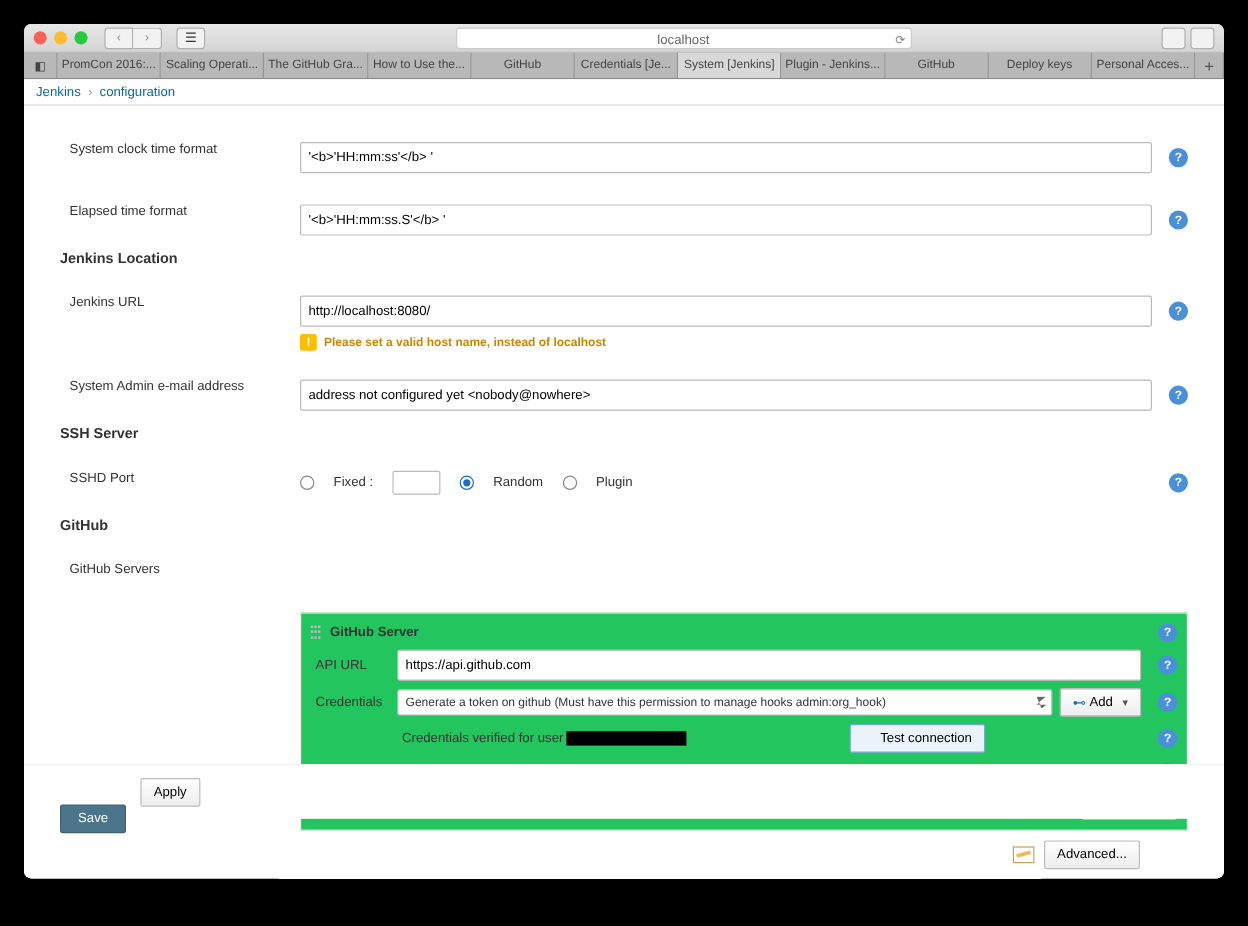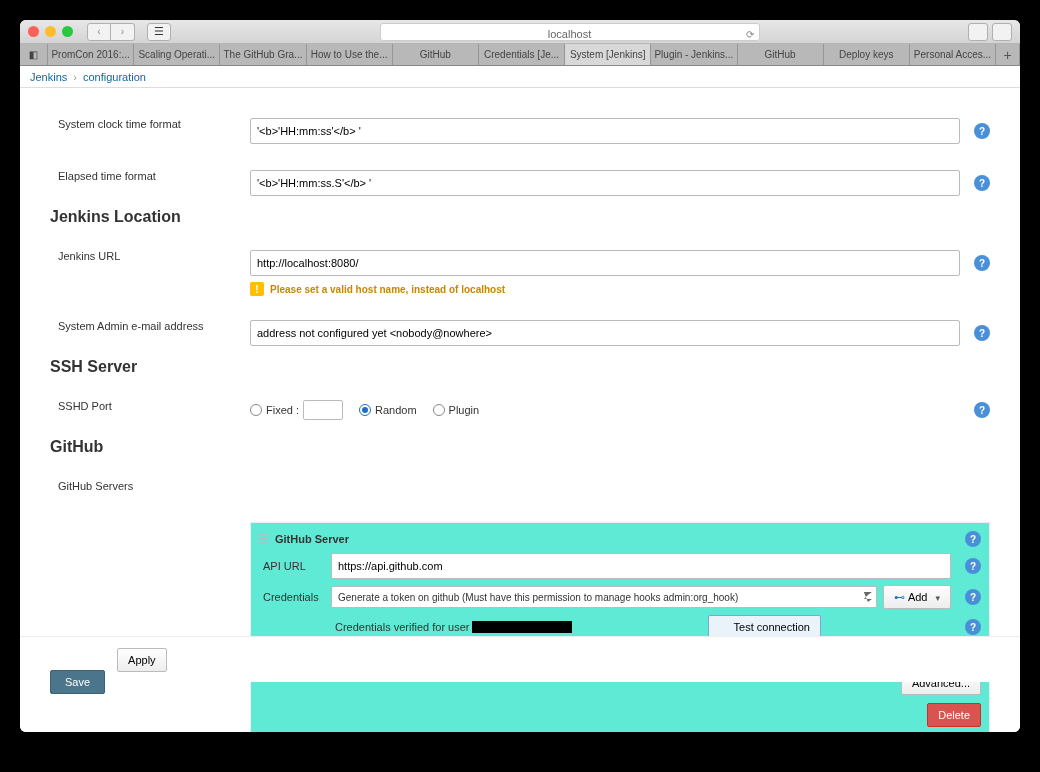--- a/index.html
+++ b/index.html
@@ -19,34 +19,34 @@
 .rightbtn { width:20px; height:18px; border:1px solid #b0b0b0; border-radius:3px; background:#f2f2f2; }
 .tabs { height: 22px; display: flex; background: #ababab; border-bottom: 1px solid #888; font-size: 10px; align-items: stretch; }
 .tab { flex: 1; display:flex; align-items:center; justify-content:center; border-right: 1px solid #969696; color: #444; text-align:center; overflow:hidden; text-overflow:ellipsis; white-space:nowrap; padding:0 4px; background:#b8b8b8; }
 .tab.pinned { flex: 0 0 28px; }
 .tab.active { background: #d8d8d8; }
 .tab.plus { flex: 0 0 24px; font-size: 14px; color:#555; }
 .breadcrumb { height: 22px; background: #fff; display:flex; align-items:center; padding: 0 10px; font-size: 11px; color:#0b6aa2; border-bottom:1px solid #ddd; }
 .breadcrumb span.sep { color:#999; margin: 0 6px; }
 .content { flex:1; overflow:auto; background:#fff; position:relative; padding-bottom: 50px; }
 .section { padding: 6px 30px; }
-.section-title { font-weight: bold; font-size: 16px; color:#333; margin-top:10px; margin-bottom: 4px; }
+.section-title { font-weight: bold; font-size: 12px; color:#333; margin-top:10px; margin-bottom: 4px; }
 .row { display:flex; align-items:flex-start; min-height: 28px; margin-bottom: 4px; margin-top: 24px; }
 .label { width: 200px; padding-left: 8px; font-size:11px; color:#333; }
 .field { flex:1; display:flex; align-items:center; gap:6px; }
 .text-input { flex:1; height: 22px; border: 1px solid #bbb; border-radius: 2px; padding: 12px 6px; font-size:11px; background:#fff; }
 .help { width:16px; height:16px; border-radius:50%; background:#4a90d9; color:#fff; display:flex; align-items:center; justify-content:center; font-size:10px; font-weight:bold; margin-left:8px; flex-shrink:0; }
 .warn { display:flex; align-items:center; gap:6px; color:#c98700; font-weight:bold; font-size:10px; margin: 4px 0 4px 200px; }
 .warn-icon { width:14px; height:14px; background:#ffbf00; border-radius:2px; display:flex; align-items:center; justify-content:center; color:#fff; font-size:10px; }
-.radio-wrap { display:flex; align-items:center; gap:4px; margin-right:10px; font-size:11px; }
+.radio-wrap { display:flex; align-items:center; gap:16px; margin-right:10px; font-size:11px; }
 .radio { width:12px; height:12px; border-radius:50%; border:1px solid #888; display:inline-block; position:relative; }
 .radio.checked { border-color:#1e6ec8; }
 .radio.checked::after { content:''; position:absolute; width:6px; height:6px; background:#1e6ec8; border-radius:50%; top:2px; left:2px; }
 .small-input { width:40px; height:20px; border:1px solid #bbb; border-radius:2px; }
-.subpanel { margin-left: 200px; border:1px solid #eee; padding: 8px; background:#5eead4; position:relative;margin-top:14px; }
+.subpanel { margin-left: 200px; border:1px solid #eee; padding: 8px; background:#22c55e; position:relative;margin-top:14px; }
 .subpanel-header { display:flex; align-items:center; gap:6px; font-weight:bold; font-size:11px; margin-bottom:6px; }
 .grip { width:10px; height:12px; display:flex; flex-wrap:wrap; gap:1px; }
 .grip span { width:2px; height:2px; background:#bbb; }
 .sub-row { display:flex; align-items:center; margin-bottom:6px; }
 .sub-label { width:72px; font-size:11px; padding-left:4px; }
 .sub-field { flex:1; display:flex; align-items:center; gap:6px; }
 .select { flex:1; height:22px; border:1px solid #bbb; border-radius:2px; background:#fff; padding:0 16px 0 6px; font-size:10px; position:relative; display:flex; align-items:center; }
 .select::after { content:''; position:absolute; right:4px; top:5px; width:8px; height:10px; background:linear-gradient(#666,#666); clip-path: polygon(0 0,100% 0,50% 30%,50% 30%,0 70%,100% 70%,50% 100%,50% 100%); }
 .btn { height:24px; padding: 0 10px; border:1px solid #bbb; border-radius:2px; background:linear-gradient(#fff,#ededed); font-size:11px; display:inline-flex; align-items:center; gap:4px; cursor:pointer; }
 .btn.blue-outline { border:1px solid #7aa8d6; background:#eaf2fa;padding-left:25px; }
@@ -227,23 +227,20 @@
           <div class="manage-row">
             <span>Manage hooks</span>
             <span class="checkbox"></span>
           </div>
           <div style="flex:1"></div>
           <span class="help">?</span>
         </div>
         <div class="right-actions">
           <button class="btn">Advanced...</button>
         </div>
-        <div class="right-actions">
-          <button class="btn danger">Delete</button>
-        </div>
       </div>
 
 
       <div class="adv-row">
         <span class="adv-icon"></span>
         <button class="btn">Advanced...</button>
       </div>
 
       <div class="section-title">GitHub Enterprise Servers</div>
       <div style="margin: 6px 0 0 200px">

